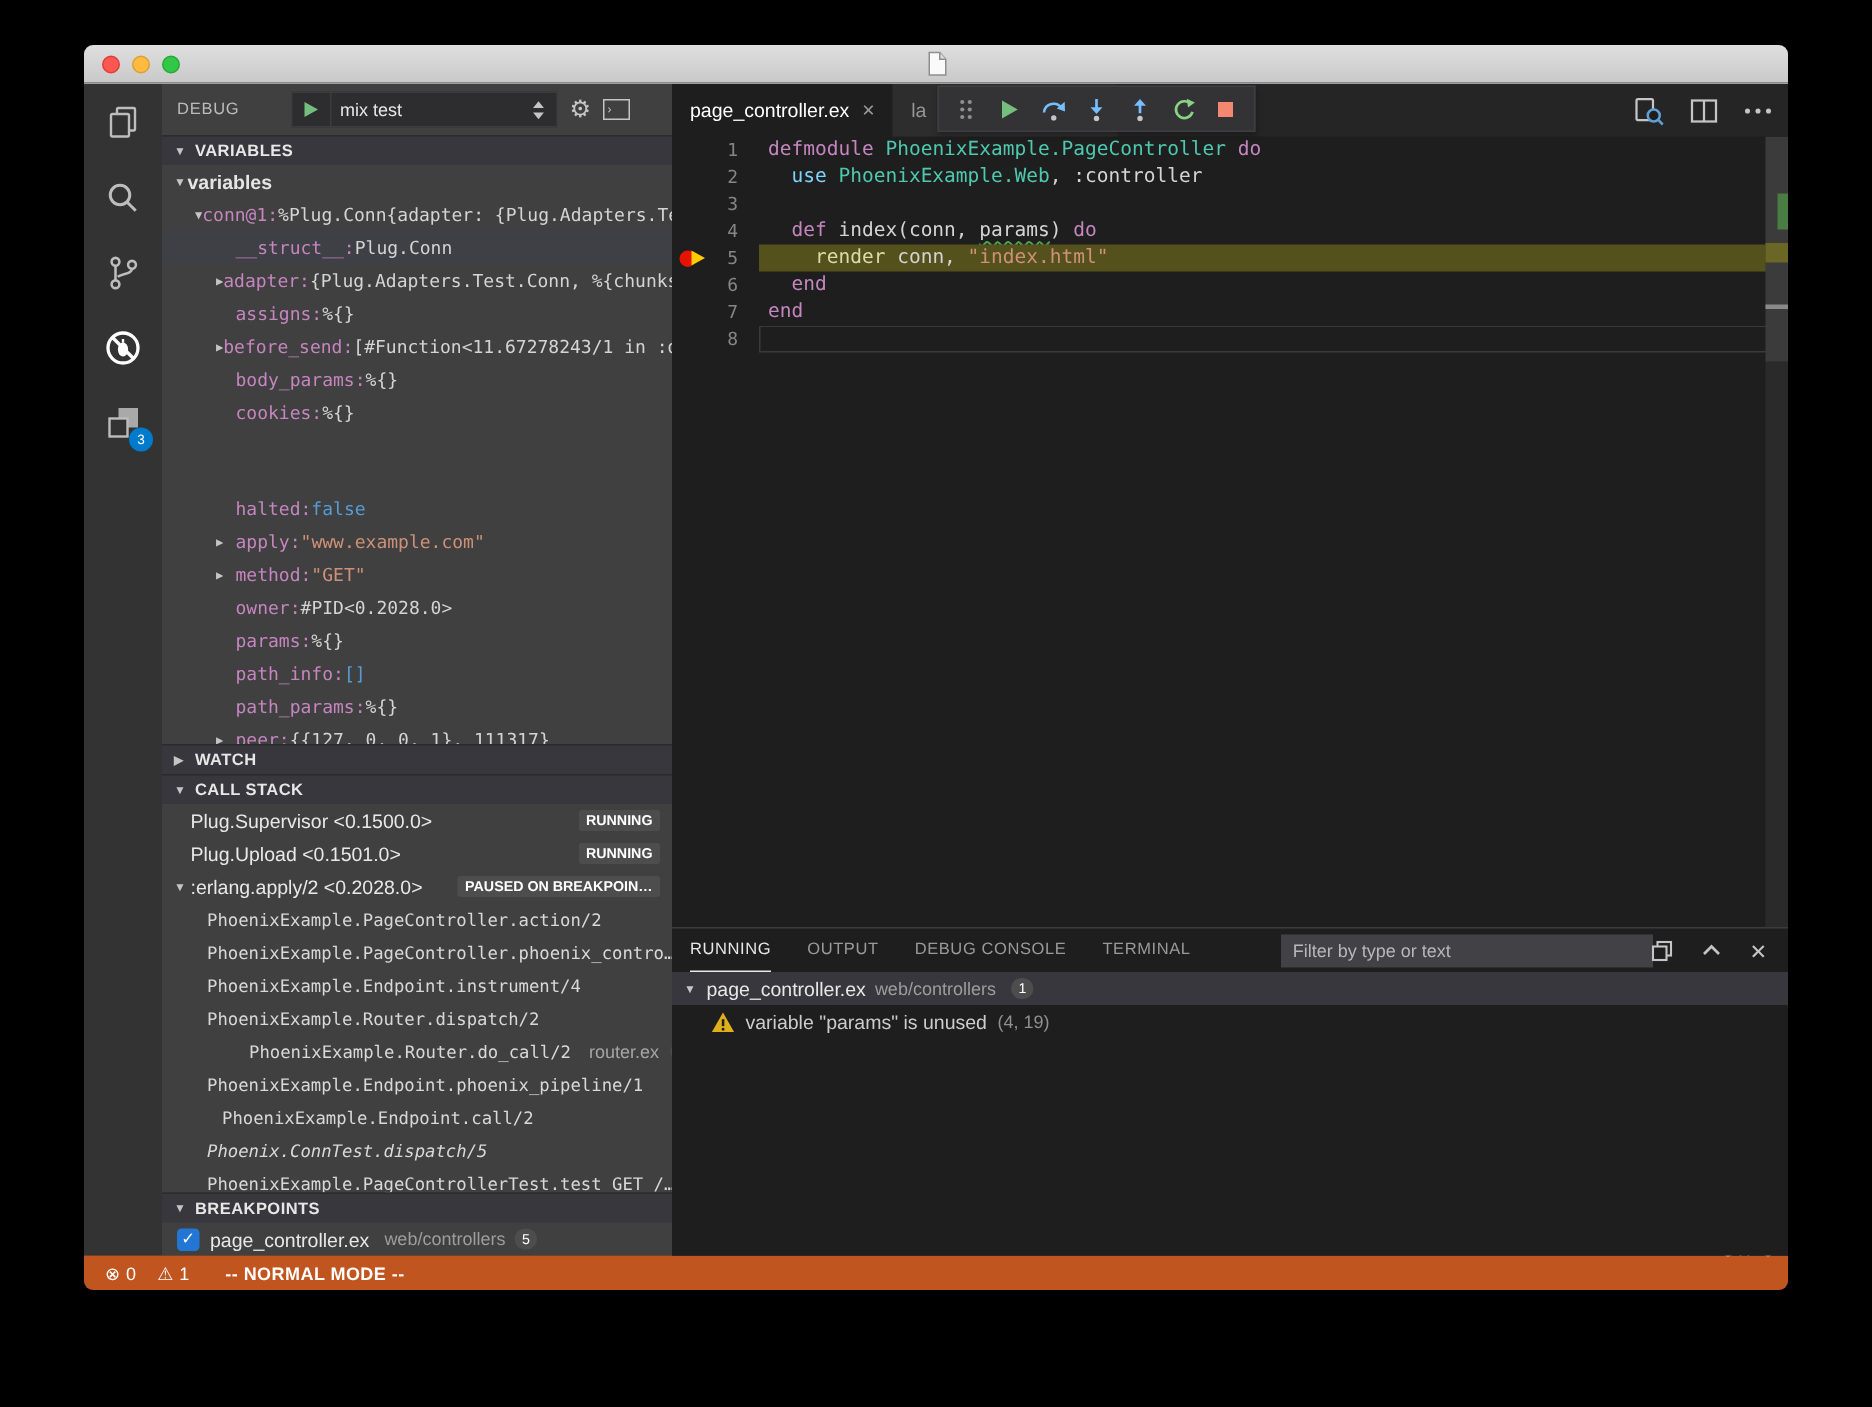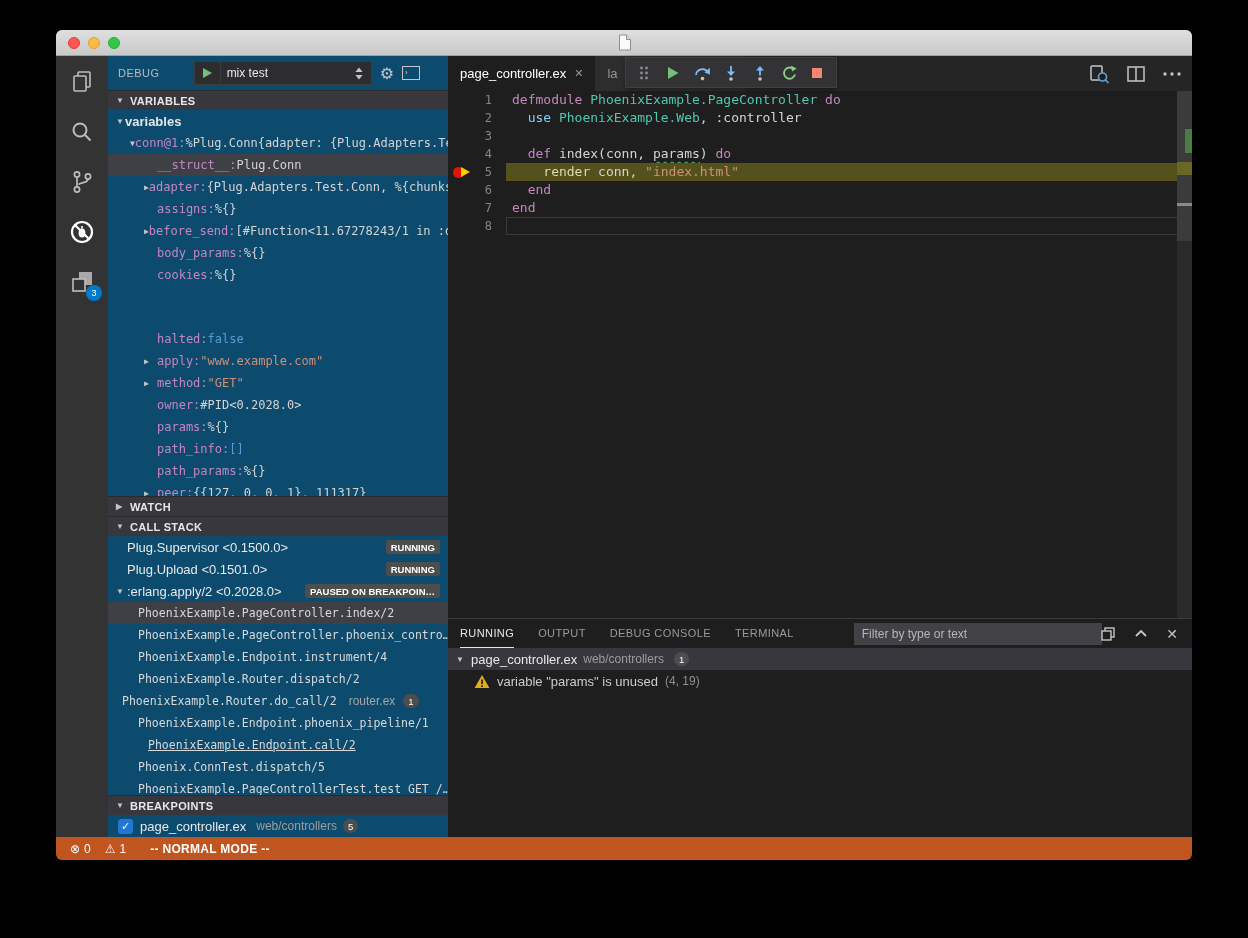--- a/index.html
+++ b/index.html
@@ -26,21 +26,21 @@
   .content { flex:1; display:flex; min-height:0; }
   .activitybar { width:52px; flex:0 0 52px; background:#333333; display:flex;
                  flex-direction:column; align-items:center; padding-top:12px; gap:22px; }
   .act-item { position:relative; width:28px; height:28px; display:flex; align-items:center;
               justify-content:center; cursor:pointer; }
   .act-badge { position:absolute; right:-6px; bottom:-5px; background:#007acc; color:#fff;
                font-size:9px; width:16px; height:16px; border-radius:50%; display:flex;
                align-items:center; justify-content:center; }
 
   
-  .sidebar { width:340px; flex:0 0 340px; background:#0c4a6e; display:flex;
+  .sidebar { width:340px; flex:0 0 340px; background:#404040; display:flex;
              flex-direction:column; overflow:hidden; font-size:13px; color:#ccc; }
   .debug-header { height:34px; flex:0 0 34px; display:flex; align-items:center; padding:0 10px; gap:8px; }
   .debug-title { font-size:11px; color:#bbbbbb; letter-spacing:.5px; margin-right:26px;}
   .launch-group { display:flex; align-items:center; background:#2d2d30; border:1px solid #3c3c3c;
                   height:24px; }
   .play-btn { width:26px; height:100%; display:flex; align-items:center; justify-content:center;
               border-right:1px solid #3c3c3c; cursor:pointer;}
   .launch-select { display:flex; align-items:center; gap:6px; width:150px; padding:0 6px;
                    color:#e8e8e8; font-size:12px; cursor:pointer; justify-content:space-between;}
   .icon-btn { color:#c5c5c5; cursor:pointer; display:flex; align-items:center; justify-content:center;}
@@ -348,44 +348,44 @@
           <div class="tree-row cs-thread" style="padding-left: 8px;">
             <span class="tw" style="width: 11px;"></span>
             <span>Plug.Upload &lt;0.1501.0&gt;</span>
             <span class="badge">RUNNING</span>
           </div>
           <div class="tree-row cs-thread" style="padding-left: 8px;">
             <span class="tw" style="width: 11px;">▼</span>
             <span>:erlang.apply/2 &lt;0.2028.0&gt;</span>
             <span class="badge">PAUSED ON BREAKPOIN…</span>
           </div>
-          <div class="tree-row cs-frame selected" style="padding-left: 30px;">
-            <span>PhoenixExample.PageController.index/2</span>
+          <div class="tree-row cs-frame" style="padding-left: 30px;">
+            <span>PhoenixExample.PageController.action/2</span>
           </div>
           <div class="tree-row cs-frame" style="padding-left: 30px;">
             <span>PhoenixExample.PageController.phoenix_contro…</span>
           </div>
           <div class="tree-row cs-frame" style="padding-left: 30px;">
             <span>PhoenixExample.Endpoint.instrument/4</span>
           </div>
           <div class="tree-row cs-frame" style="padding-left: 30px;">
             <span>PhoenixExample.Router.dispatch/2</span>
           </div>
-          <div class="tree-row cs-frame" style="padding-left: 14px;">
+          <div class="tree-row cs-frame" style="padding-left: 14px; margin-left: 44px;">
             <span>PhoenixExample.Router.do_call/2</span>
             <span class="cs-file">router.ex</span>
             <span class="badge round" style="margin-left: 8px;">1</span>
           </div>
           <div class="tree-row cs-frame" style="padding-left: 30px;">
             <span>PhoenixExample.Endpoint.phoenix_pipeline/1</span>
           </div>
-          <div class="tree-row cs-frame" style="padding-left: 40px; text-decoration: underline;">
+          <div class="tree-row cs-frame" style="padding-left: 40px;">
             <span>PhoenixExample.Endpoint.call/2</span>
           </div>
-          <div class="tree-row cs-frame" style="padding-left: 30px;">
+          <div class="tree-row cs-frame" style="padding-left: 30px; font-style: italic;">
             <span>Phoenix.ConnTest.dispatch/5</span>
           </div>
           <div class="tree-row cs-frame" style="padding-left: 30px;">
             <span>PhoenixExample.PageControllerTest.test GET /…</span>
           </div>
         </div>
 
       <div class="section-header">
         <span class="tw">▼</span>
         <span>BREAKPOINTS</span>

